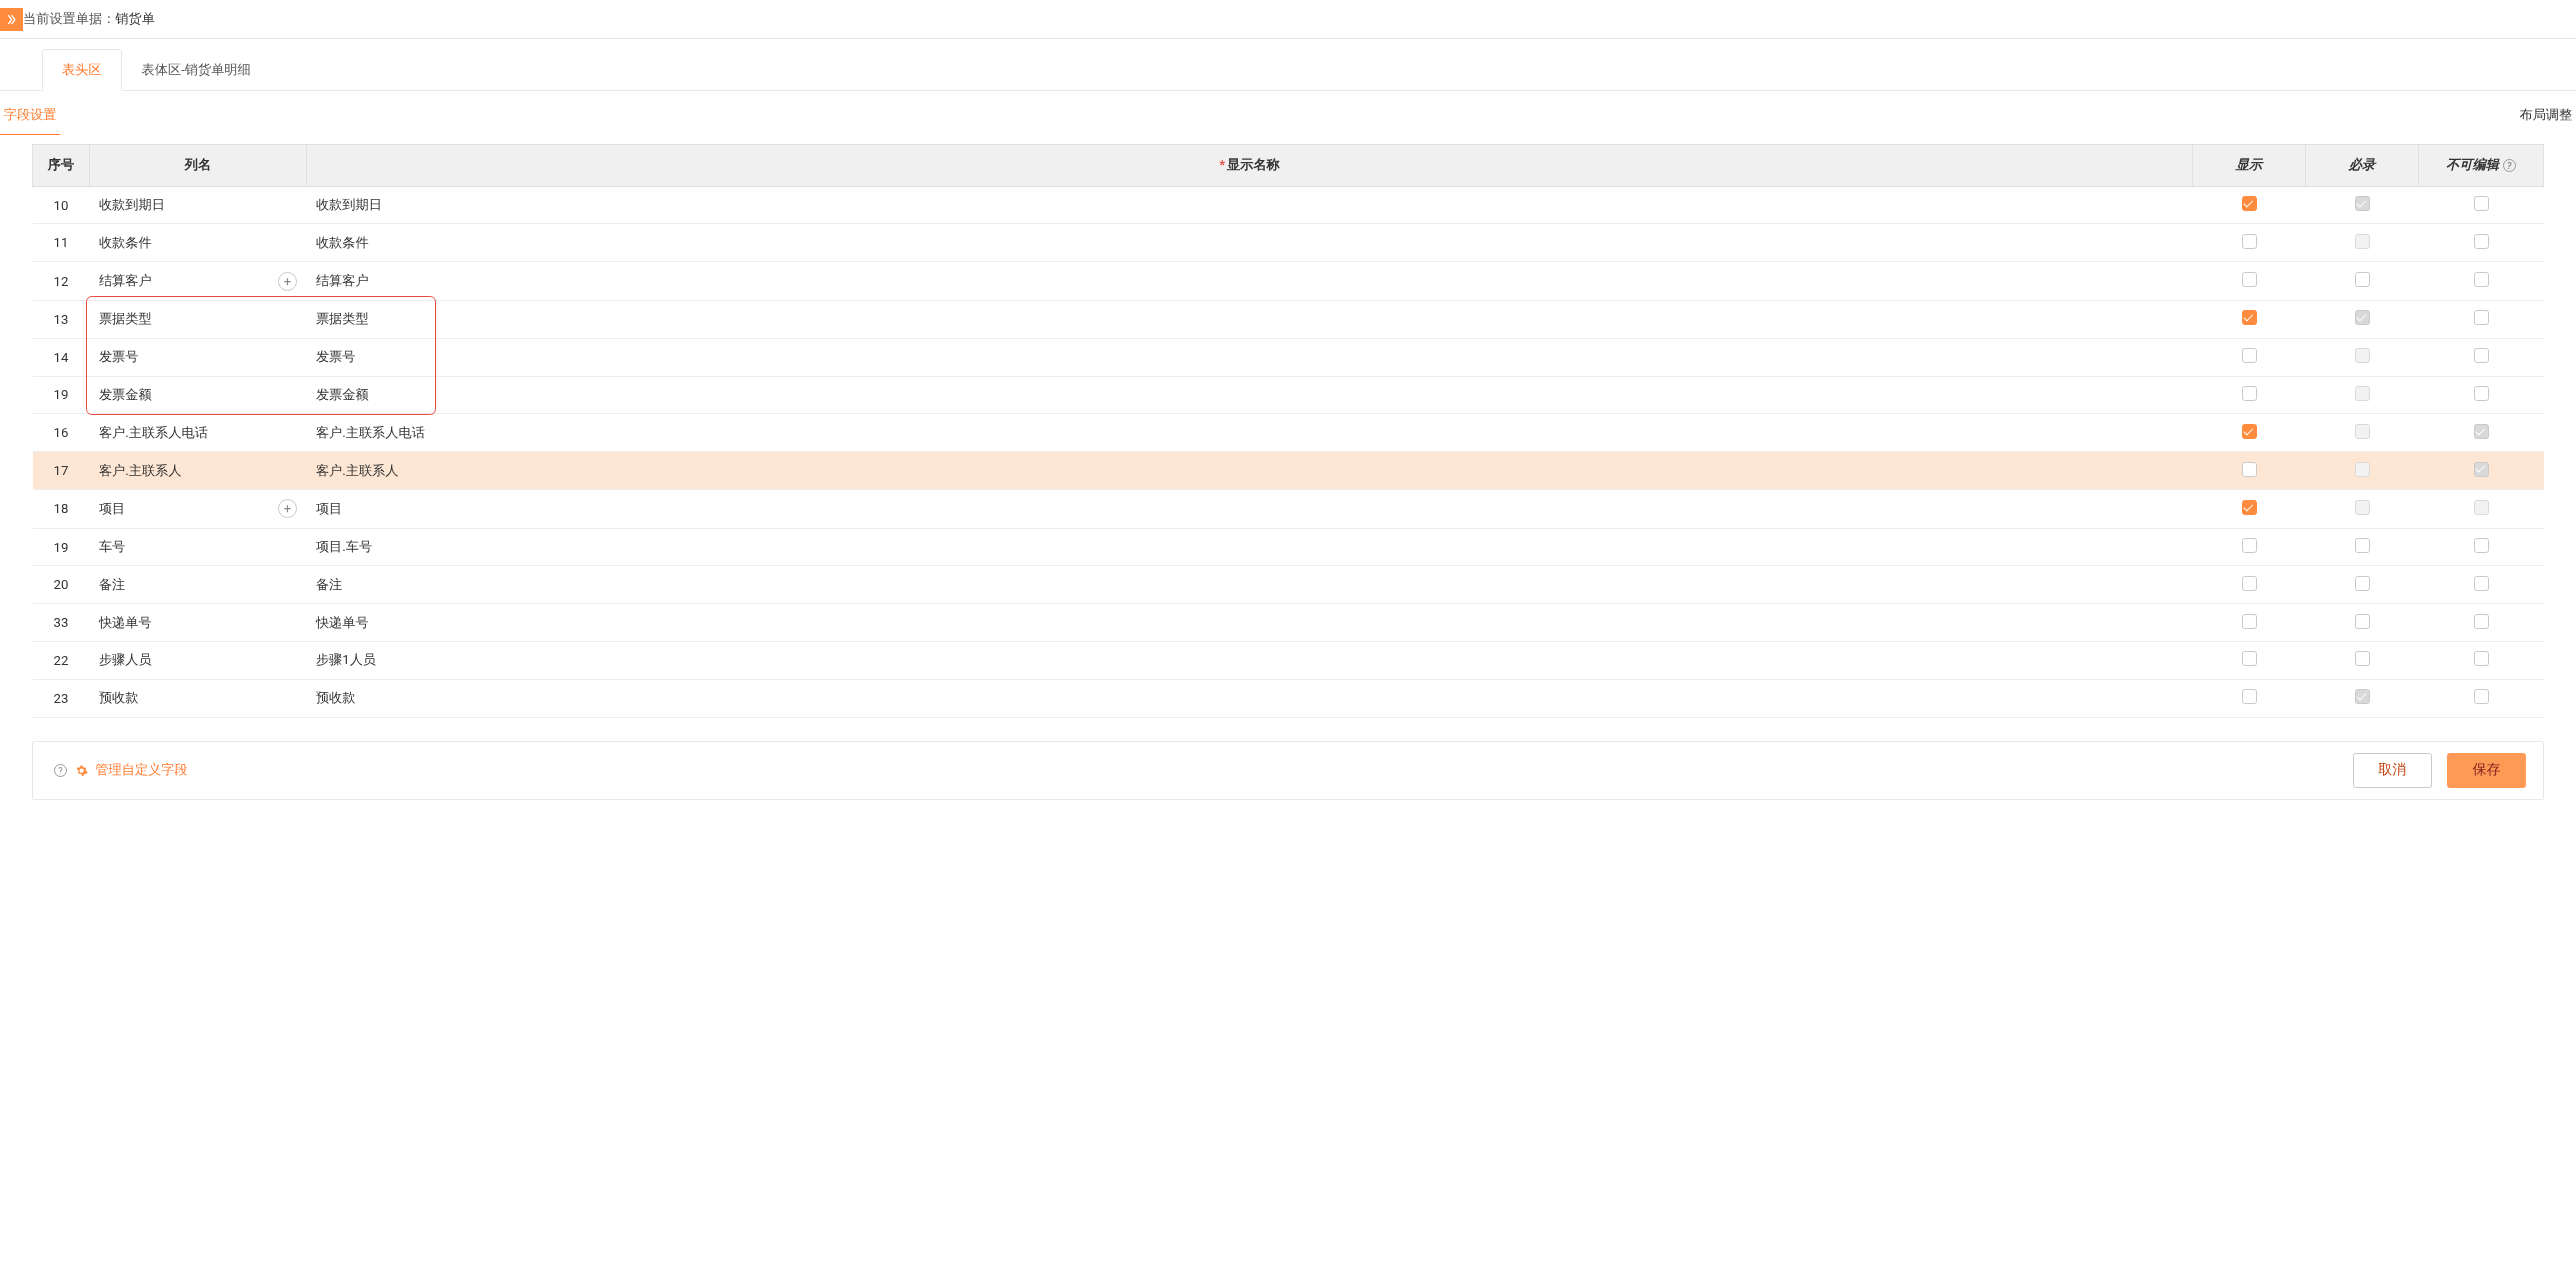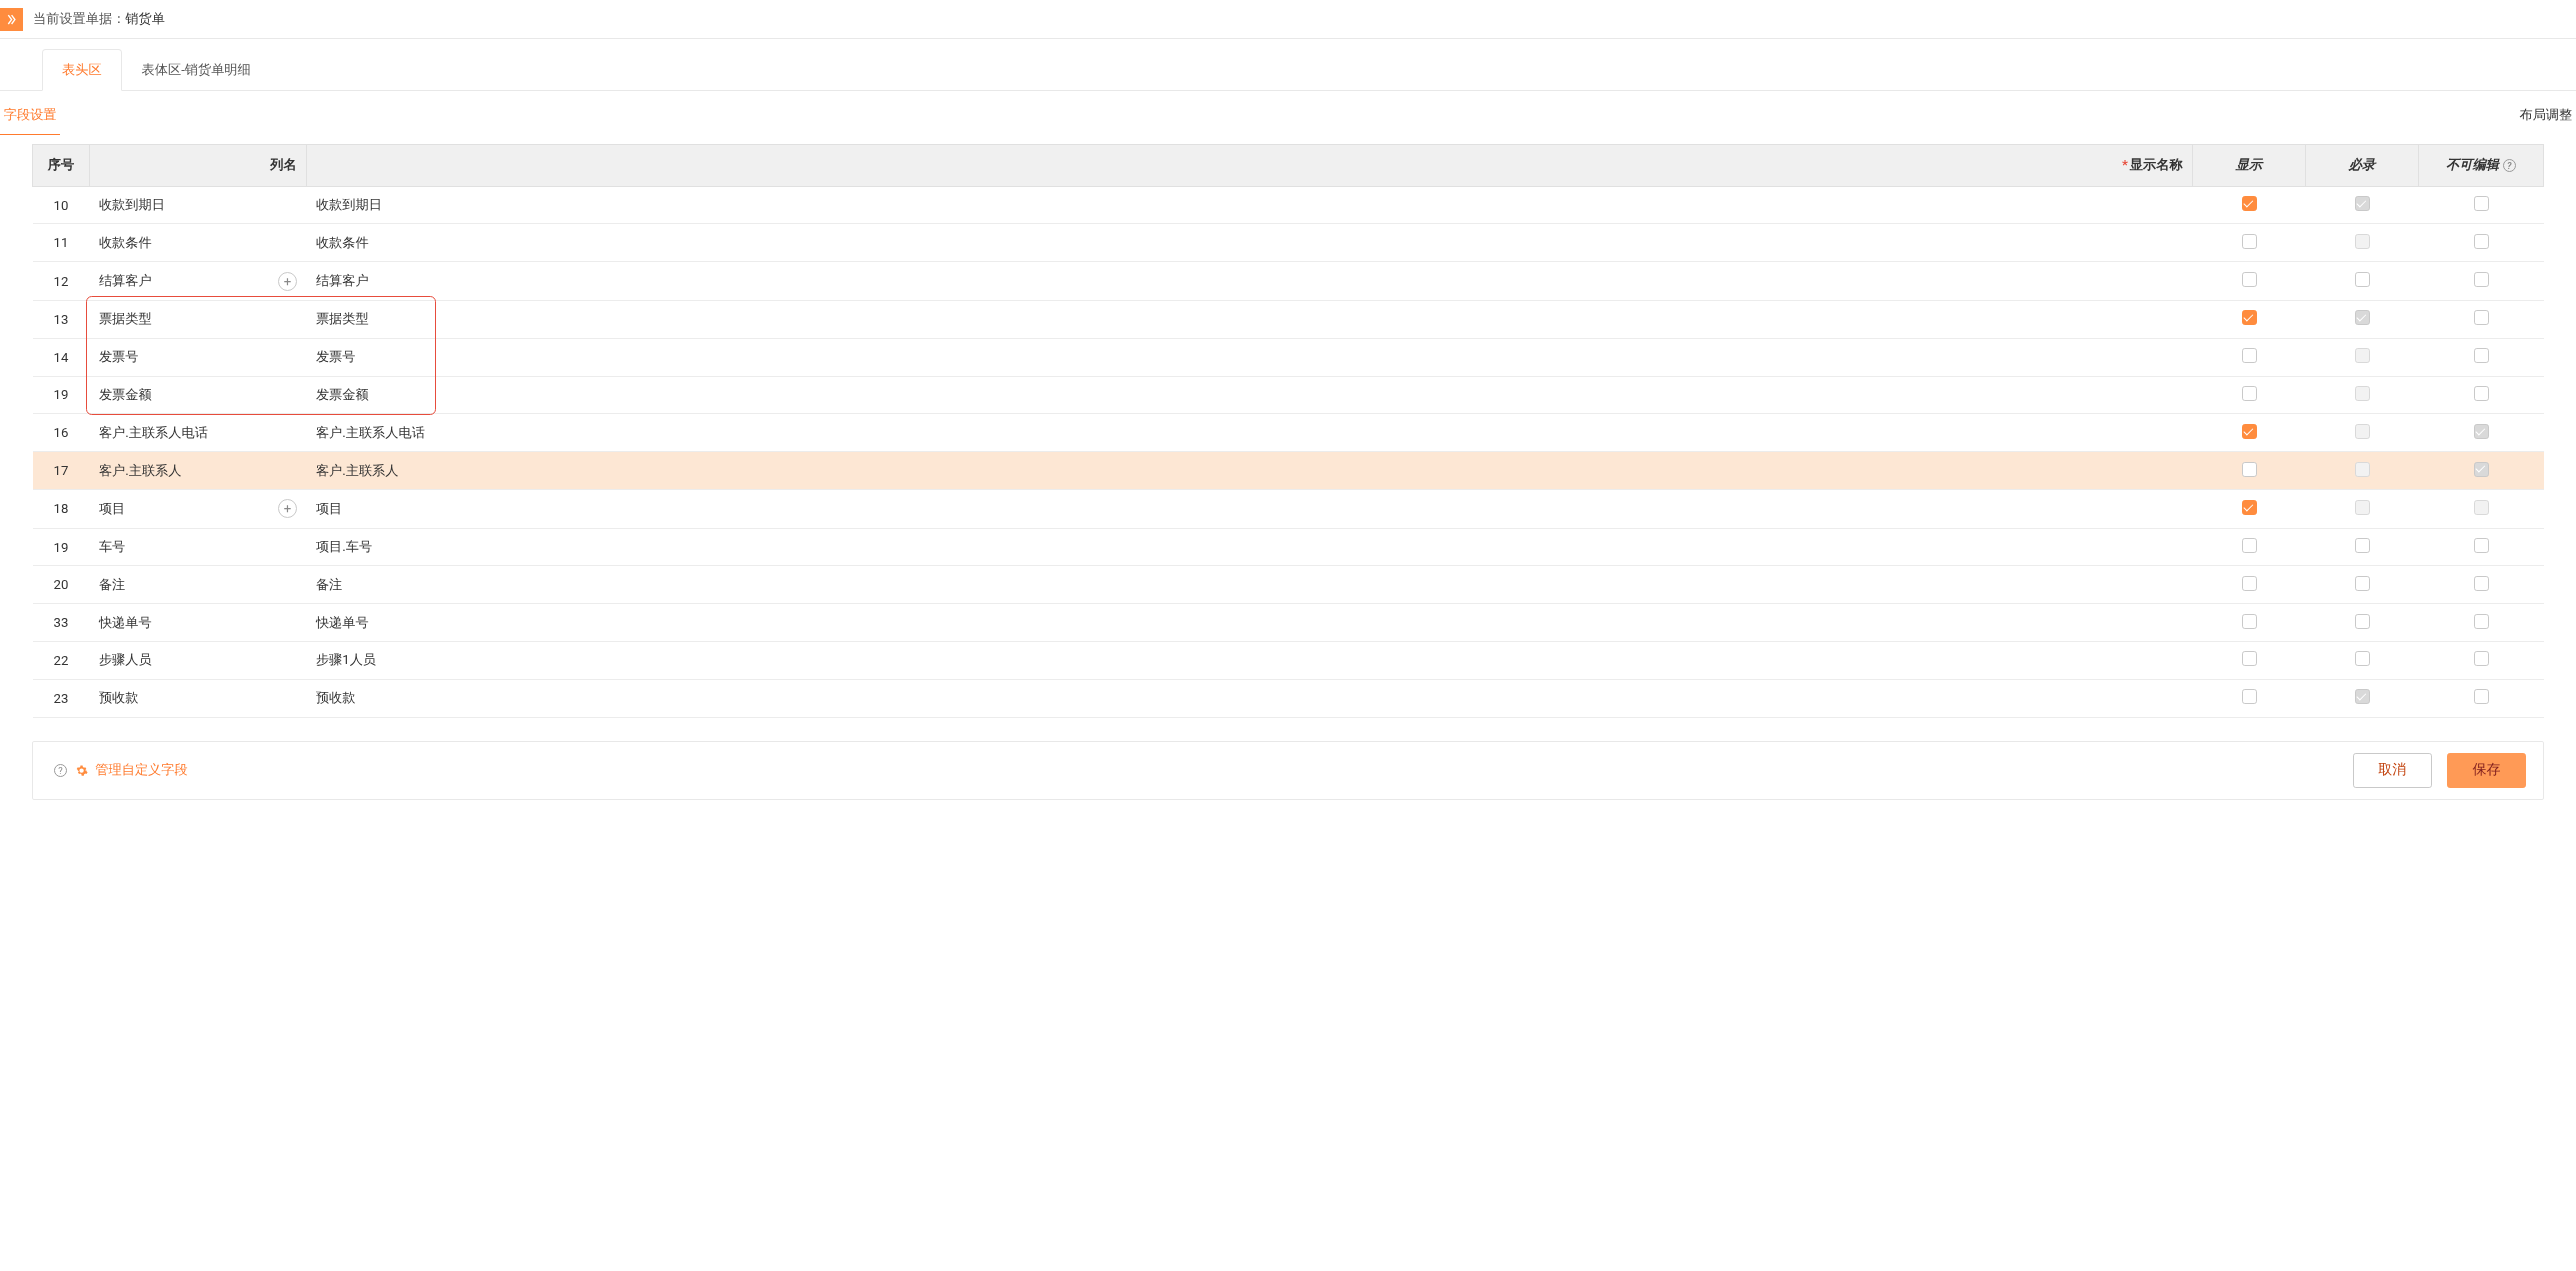--- a/index.html
+++ b/index.html
@@ -15,21 +15,21 @@
       width: 23px;
       height: 23px;
       background: #ff8c3e;
       display: flex;
       align-items: center;
       justify-content: center;
       color: #fff;
       cursor: pointer;
     }
     .expand-toggle svg { width: 13.2px; height: 13.2px; }
-    .header-text { margin-left: 10px; color: #555; }
+    .header-text { margin-left: 0; color: #555; }
     .header-value { color: #333; }
     
     .tabs-row {
       display: flex;
       padding-left: 42px;
       border-bottom: 0.9px solid #e8e8e8;
       margin-top: 9.4px;
     }
     .tab {
       padding: 11.3px 19px;
@@ -61,21 +61,21 @@
     }
     .subtab.active {
       color: #ff7a2d;
       border-bottom-color: #ff7a2d;
     }
     
     .table-wrap { padding: 9.4px 32px 0 32px; position: relative; }
     table { width: 100%; border-collapse: collapse; }
     thead th {
       background: #f0f0f0;
-      text-align: right;
+      text-align: center;
       font-weight: 600;
       padding: 11.3px 9.4px;
       border: 0.9px solid #e0e0e0;
       color: #333;
     }
     thead th.center { text-align: center; font-style: italic; }
     tbody td {
       padding: 9.4px 9.4px;
       border-bottom: 0.9px solid #ececec;
       vertical-align: middle;

